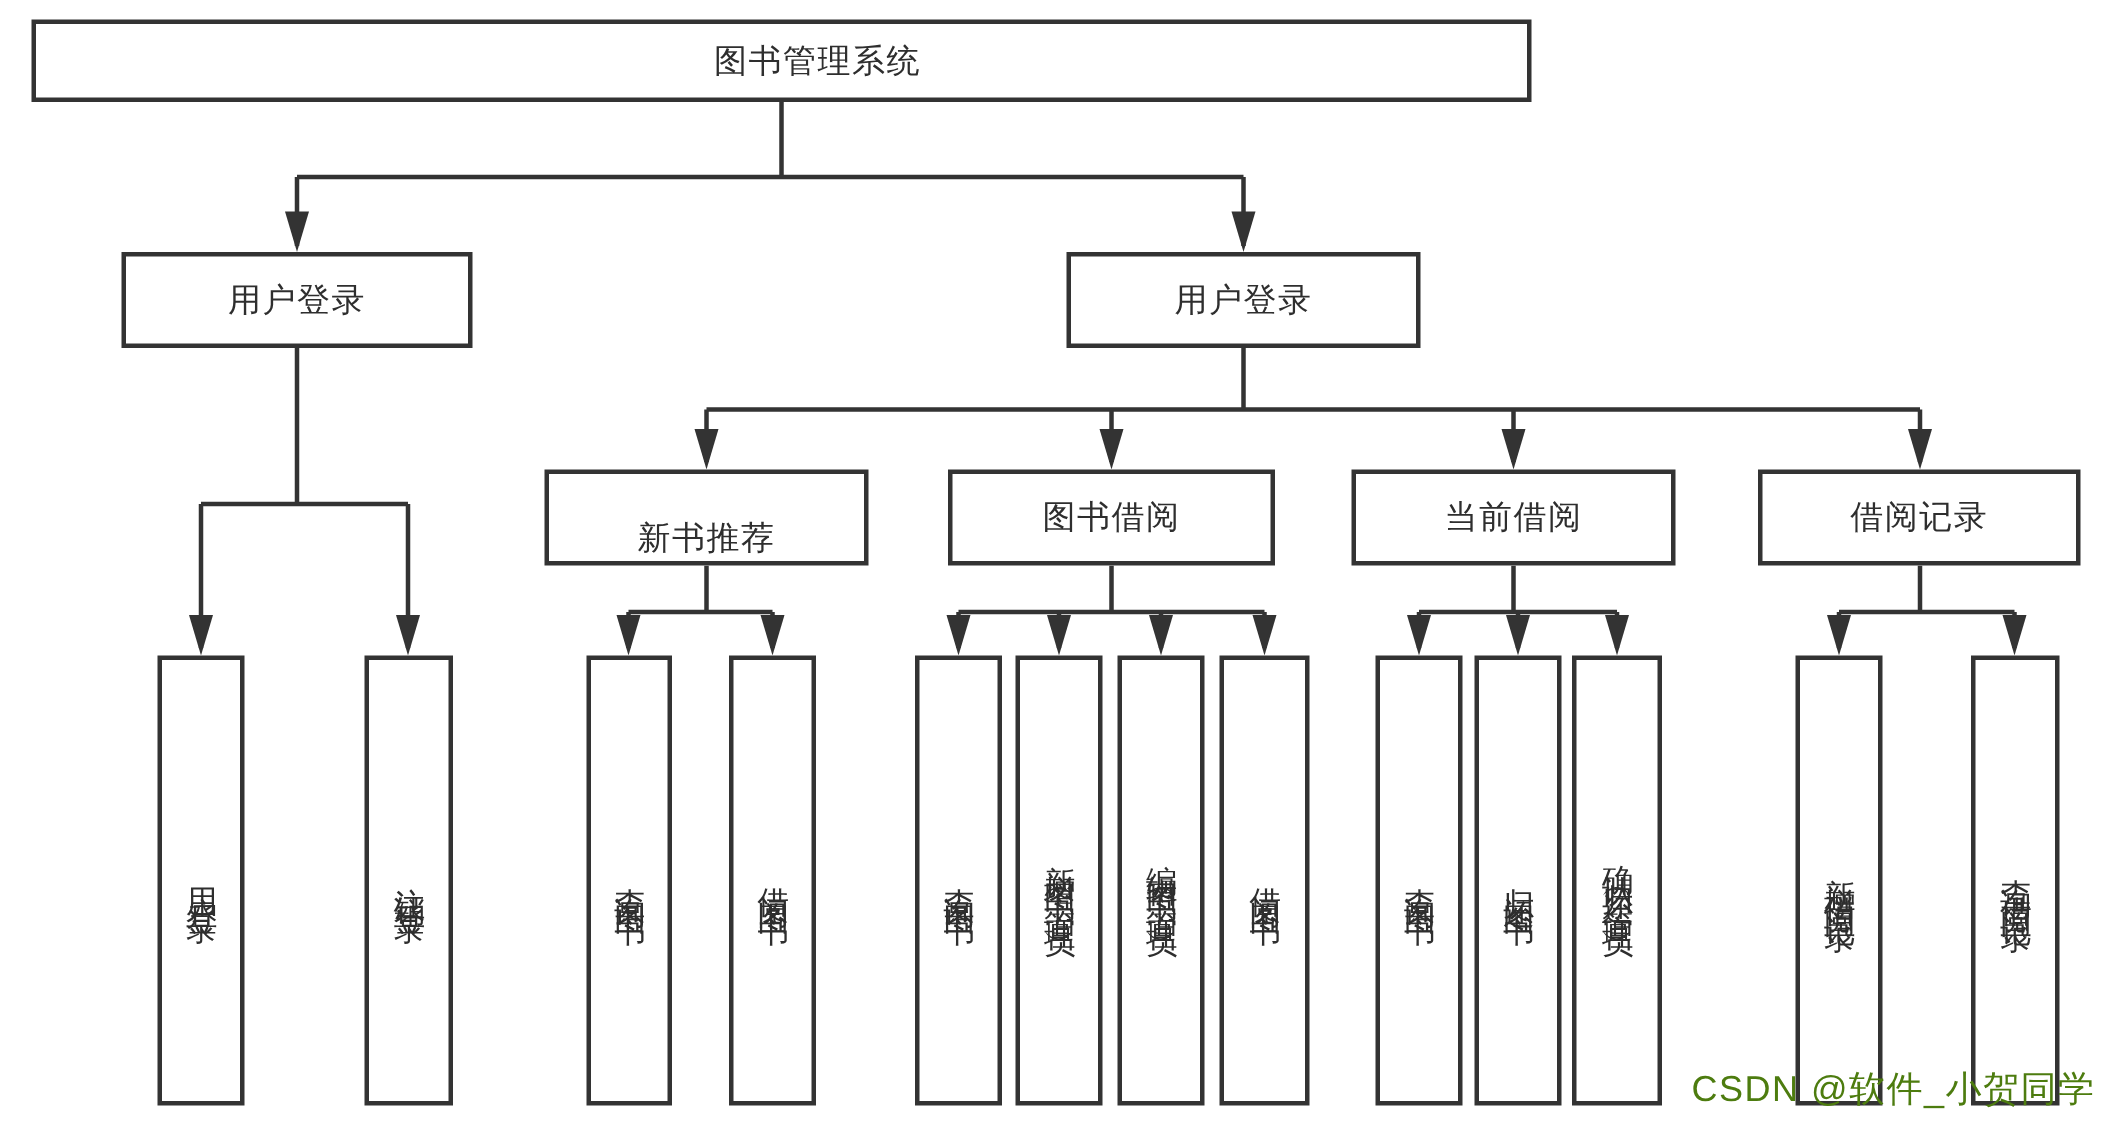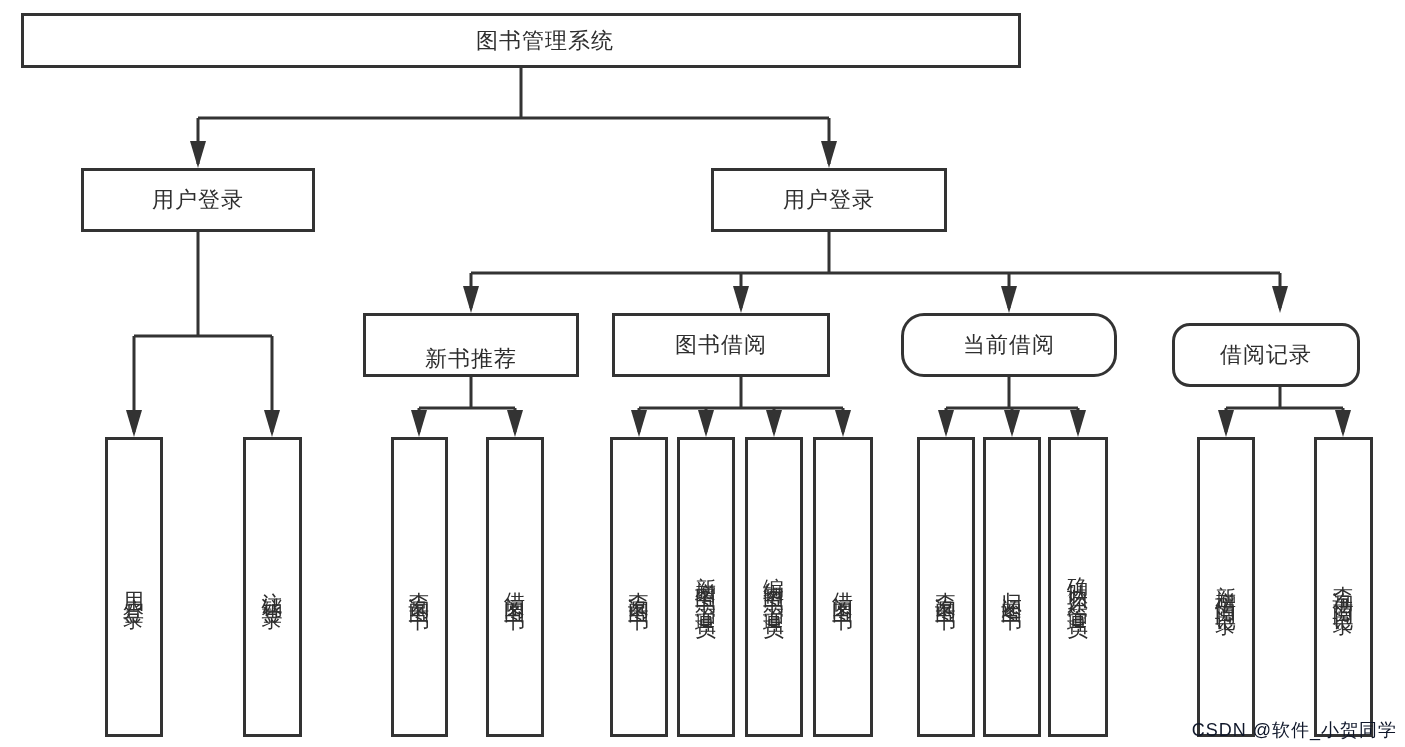--- a/index.html
+++ b/index.html
@@ -44,22 +44,22 @@
     writing-mode: vertical-rl;
     text-orientation: mixed;
     letter-spacing: 6px;
     line-height: 1;
     white-space: nowrap;
   }
   .watermark {
     position: absolute;
     right: 8px;
     bottom: 5px;
-    font-size: 18px;
-    color: #0f172a;
+    font-size: 24px;
+    color: #4d7c0f;
     letter-spacing: 1px;
     white-space: nowrap;
   }
   svg path {
     stroke: #333333;
     stroke-width: 3;
     fill: none;
   }
   svg polygon {
     fill: #333333;
@@ -128,27 +128,27 @@
   <div class="node h" style="left:81px; top:168px; width:234px; height:64px;">
     <span>用户登录</span>
   </div>
   <div class="node h" style="left:711px; top:168px; width:236px; height:64px;">
     <span>用户登录</span>
   </div>
 
   <div class="node h" style="left:363px; top:313px; width:216px; height:64px;align-items:flex-end;">
     <span>新书推荐</span>
   </div>
-  <div class="node h" style="left:612px; top:313px; width:218px; height:64px;">
+  <div class="node h" style="left:632px; top:313px; width:218px; height:64px;">
     <span>图书借阅</span>
   </div>
-  <div class="node h" style="left:901px; top:313px; width:216px; height:64px;border-radius:23px;">
+  <div class="node h" style="left:901px; top:313px; width:216px; height:64px;">
     <span>当前借阅</span>
   </div>
-  <div class="node h" style="left:1172px; top:323px; width:188px; height:64px;border-radius:18px;">
+  <div class="node h" style="left:1172px; top:313px; width:215px; height:64px;">
     <span>借阅记录</span>
   </div>
 
   <div class="node v" style="left:105px; top:437px; width:58px; height:300px;">
     <span class="vtext">用户登录</span>
   </div>
   <div class="node v" style="left:243px; top:437px; width:59px; height:300px;">
     <span class="vtext">注销登录</span>
   </div>
 

